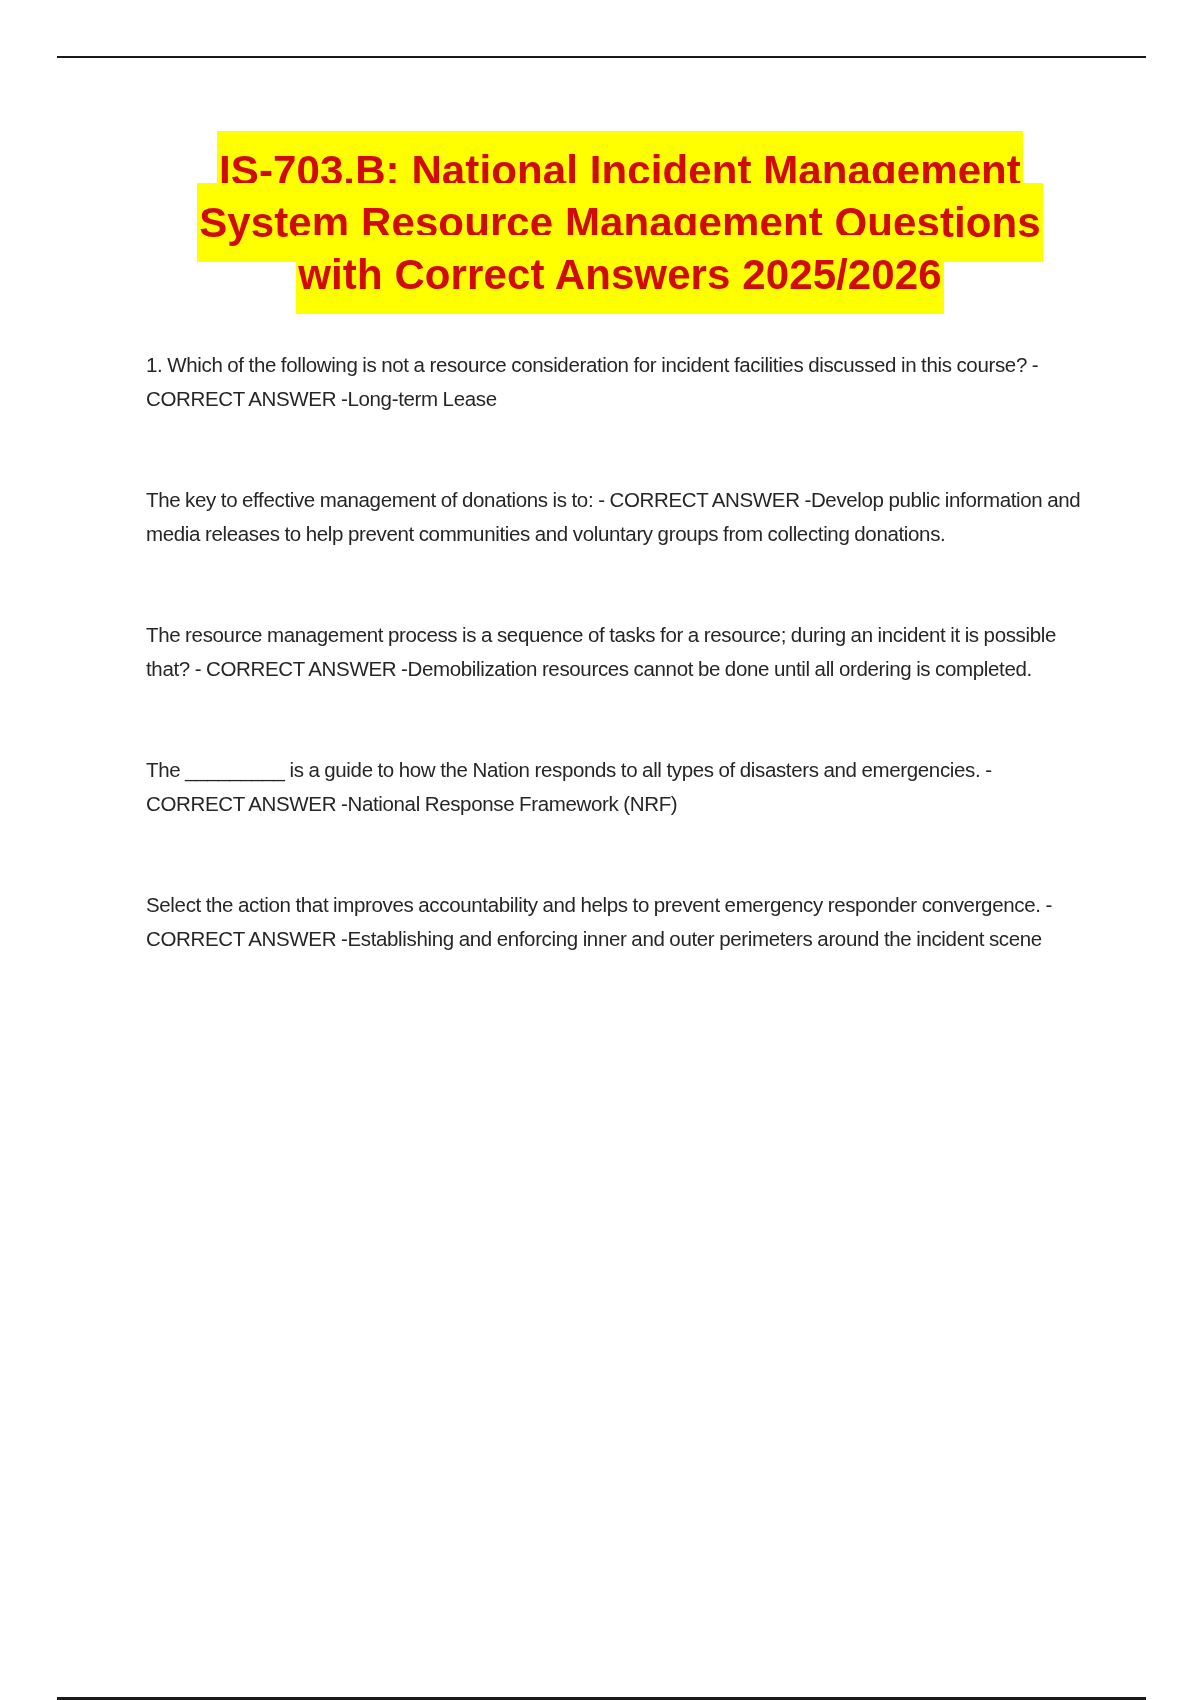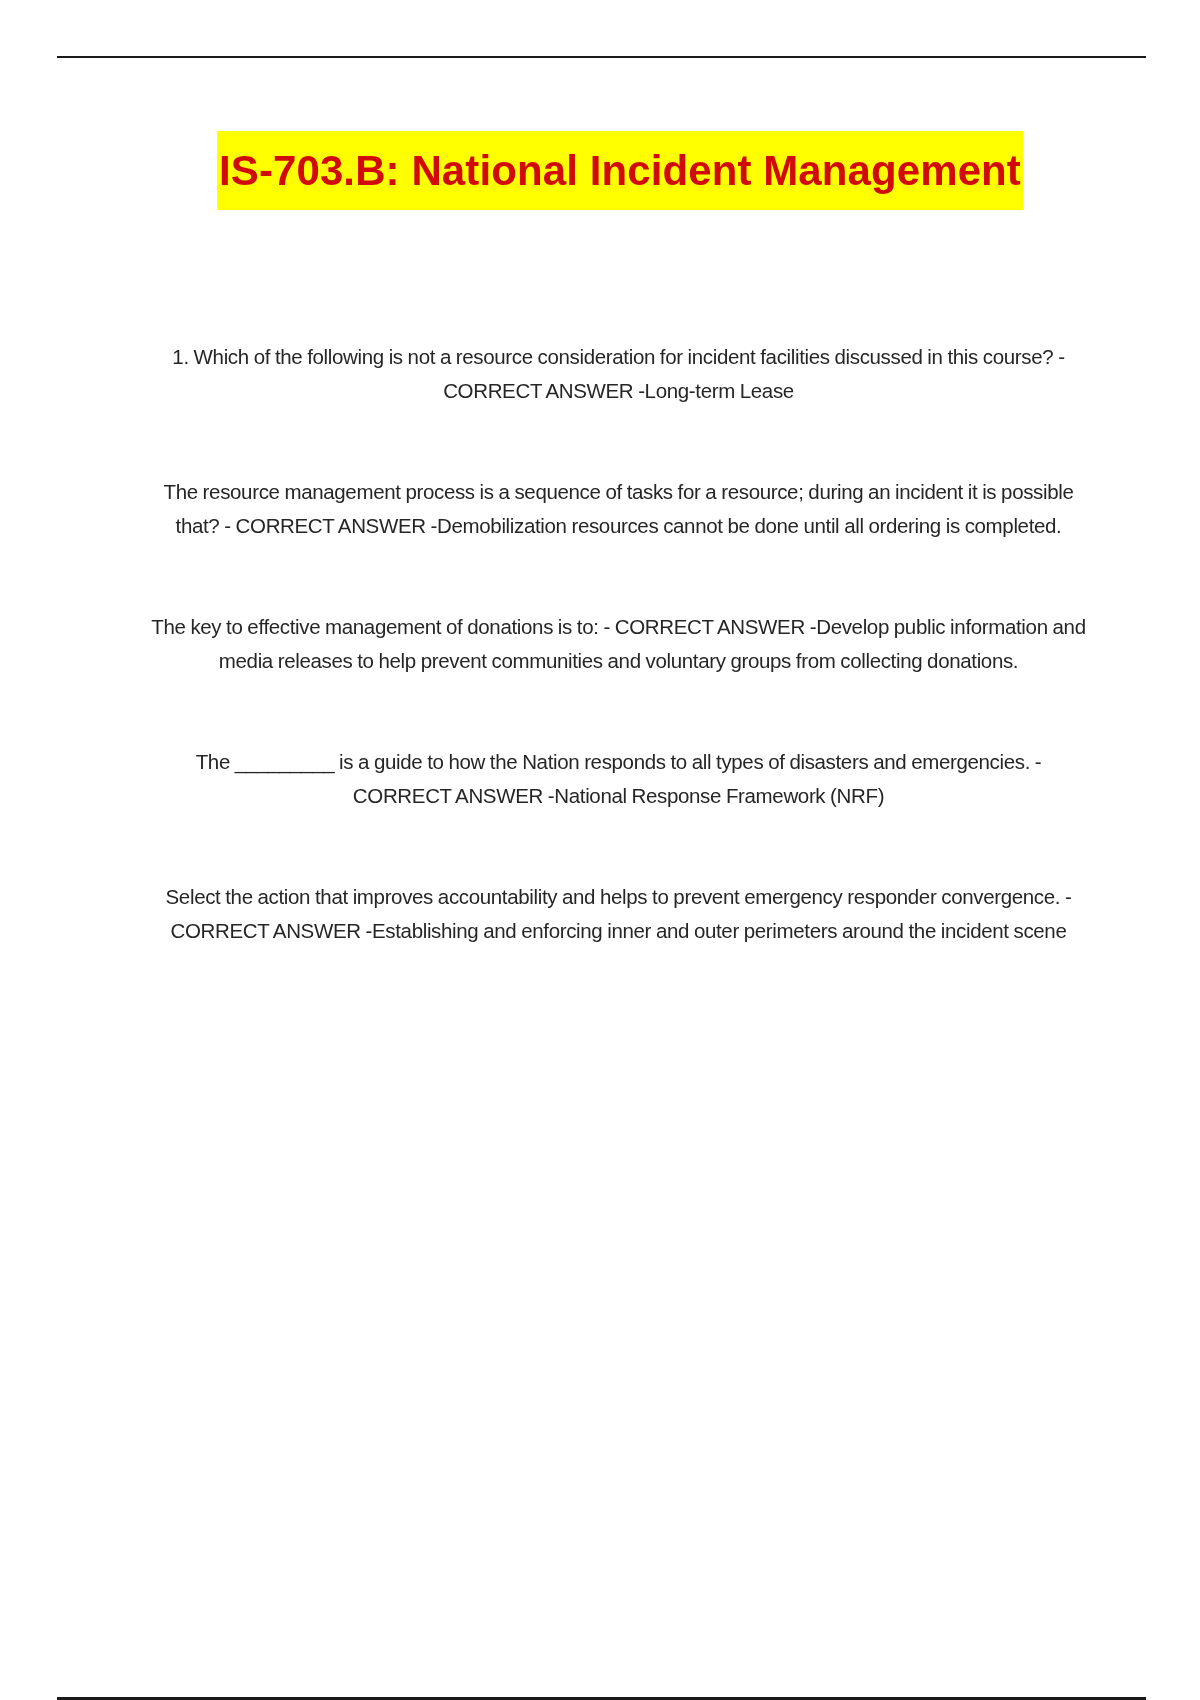--- a/index.html
+++ b/index.html
@@ -41,24 +41,23 @@
       color: #d10a0a;
       font-weight: bold;
       font-size: 42px;
       letter-spacing: 0.1px;
       padding: 16px 2px;
       font-family: "Liberation Sans", sans-serif;
     }
 
     .qa-list {
       position: absolute;
-      top: 340px;
+      top: 348px;
       left: 146px;
       width: 945px;
-      text-align: center;
     }
     .qa-item {
       font-size: 20.5px;
       line-height: 34px;
       color: #262626;
       margin: 0 0 67px 0;
       letter-spacing: -0.35px;
       word-spacing: -0.5px;
       font-family: "Liberation Sans", sans-serif;
     }
@@ -66,29 +65,35 @@
   </style>
 </head>
 <body>
 
 <div class="rule rule-top"></div>
 
 <div class="title-wrap">
   <div class="title-line">
     <span>IS-703.B: National Incident Management</span>
   </div>
+  <div class="title-line">
+    <span>System Resource Management Questions</span>
+  </div>
+  <div class="title-line">
+    <span>with Correct Answers 2025/2026</span>
+  </div>
 </div>
 
 <div class="qa-list">
   <p class="qa-item"><span class="q">1. Which of the following is not a resource consideration for incident facilities discussed in this course?</span><span class="sep"> - CORRECT ANSWER -</span><span class="a">Long-term Lease</span></p>
 
 
+  <p class="qa-item"><span class="q">The key to effective management of donations is to:</span><span class="sep"> - CORRECT ANSWER -</span><span class="a">Develop public information and media releases to help prevent communities and voluntary groups from collecting donations.</span></p>
+
   <p class="qa-item"><span class="q">The resource management process is a sequence of tasks for a resource; during an incident it is possible that?</span><span class="sep"> - CORRECT ANSWER -</span><span class="a">Demobilization resources cannot be done until all ordering is completed.</span></p>
-
-  <p class="qa-item"><span class="q">The key to effective management of donations is to:</span><span class="sep"> - CORRECT ANSWER -</span><span class="a">Develop public information and media releases to help prevent communities and voluntary groups from collecting donations.</span></p>
 
 
   <p class="qa-item"><span class="q">The _________ is a guide to how the Nation responds to all types of disasters and emergencies.</span><span class="sep"> - CORRECT ANSWER -</span><span class="a">National Response Framework (NRF)</span></p>
 
   <p class="qa-item"><span class="q">Select the action that improves accountability and helps to prevent emergency responder convergence.</span><span class="sep"> - CORRECT ANSWER -</span><span class="a">Establishing and enforcing inner and outer perimeters around the incident scene</span></p>
 </div>
 
 <div class="rule rule-bottom"></div>
 
 </body></html>

